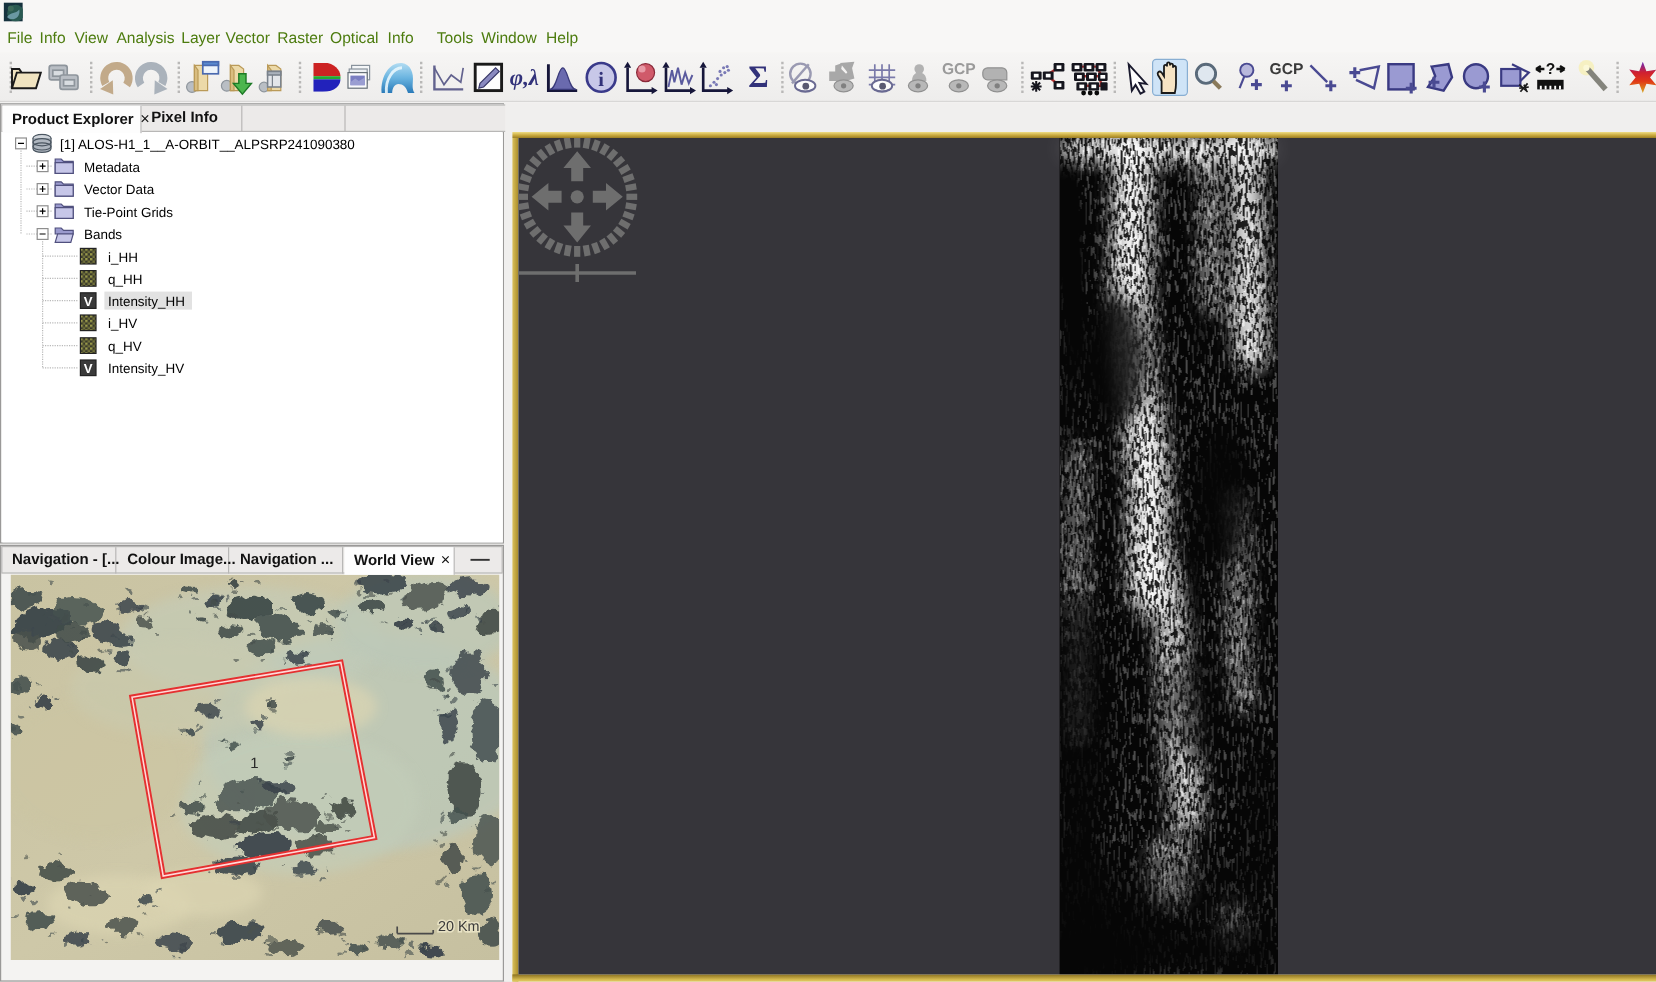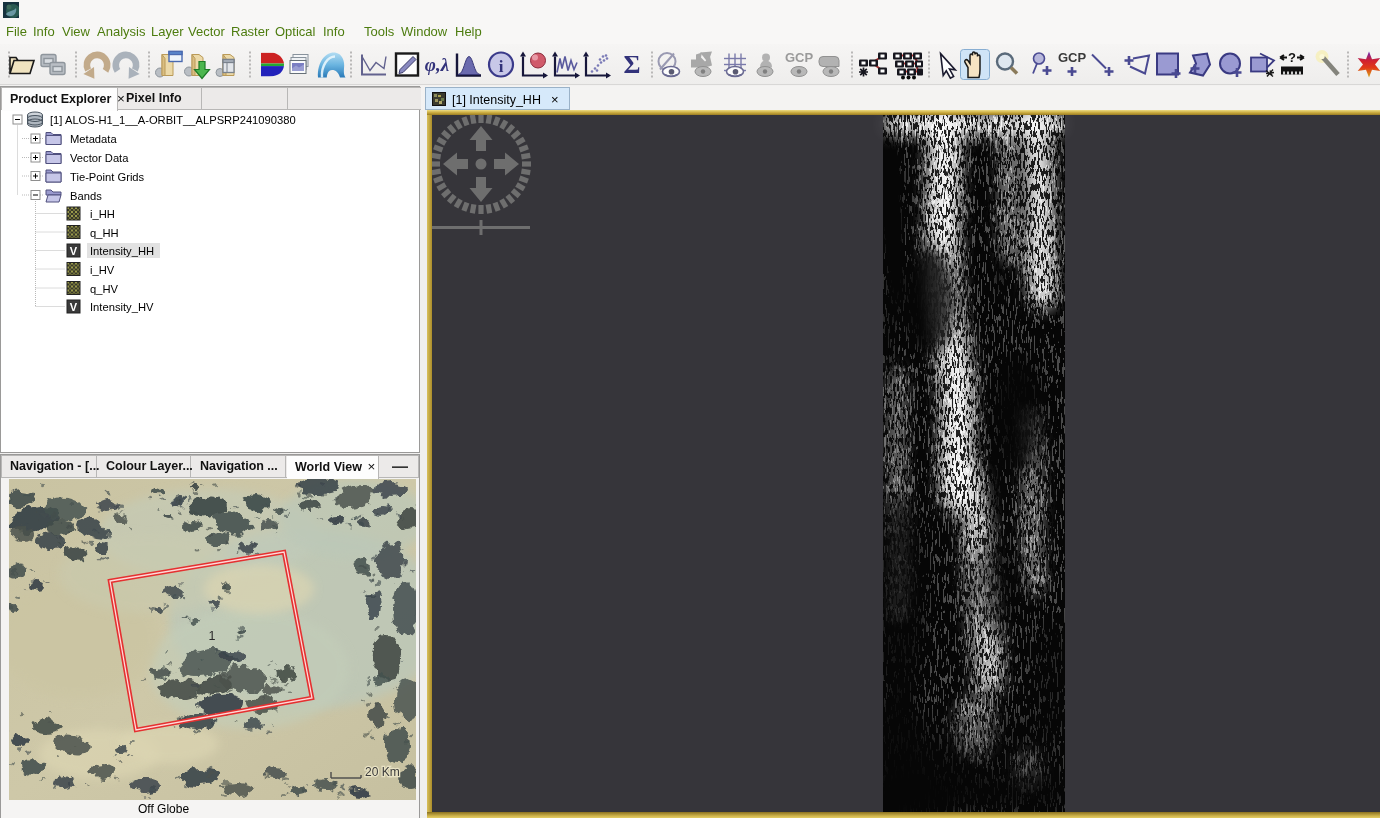--- a/index.html
+++ b/index.html
@@ -502,21 +502,21 @@
 <text x="88" y="162.5">i_HV</text>
 <text x="88" y="181.5">q_HV</text>
 <text x="88" y="200.0">Intensity_HV</text>
 </g>
           </svg>
         </div>
     </div>
     <div id="wv-panel">
       <div class="tabbar" id="wv-tabs">
         <div class="tab" style="left:0; width:95px;">Navigation - [...</div>
-        <div class="tab" style="left:96px; width:93px;">Colour Layer...</div>
+        <div class="tab" style="left:96px; width:93px;">Colour Image...</div>
         <div class="tab" style="left:190px; width:94px;">Navigation ...</div>
         <div class="tab active" style="left:285px; width:92px; padding-right:4px;">World View <span style="font-weight:normal;font-size:13.5px;margin-left:2px">×</span></div>
         <div class="minus" style="right:10px;">—</div>
       </div>
       <div id="wv-content">
           <svg width="407" height="321" style="position:absolute;left:0;top:0">
 <defs>
 <filter id="mb2" x="-30%" y="-30%" width="160%" height="160%">
                 <feGaussianBlur stdDeviation="5"></feGaussianBlur>
               </filter>
@@ -851,38 +851,23 @@
 <polygon points="101,102 275,73 303,219 127,251" fill="none" stroke="#ffd9d9" stroke-width="1.3"></polygon>
 <text x="203" y="161" font-size="12.5" fill="#2a2a2a" text-anchor="middle" font-family="Liberation Sans, sans-serif">1</text>
 <g stroke="#4a4a4a" stroke-width="1.4">
               <line x1="322" y1="299" x2="352" y2="299"></line>
               <line x1="322" y1="293" x2="322" y2="299"></line>
               <line x1="352" y1="296" x2="352" y2="299"></line>
             </g>
 <text x="356" y="297" font-size="12" fill="#3a3a3a" font-family="Liberation Sans, sans-serif" stroke="#e8e2c4" stroke-width="2.5" paint-order="stroke">20 Km</text>
 </svg>
         </div>
-      <div id="offglobe">
-          <span style="position:absolute;left:137px;top:2px">Off Globe</span>
-        </div>
     </div>
   </div>
   <div id="rightcol">
-    <div id="doctabs">
-      <div id="doctab"><svg width="14" height="14" style="position:absolute;left:6px;top:4px">
-            <rect x="0.5" y="0.5" width="13" height="13" fill="#3a3a2e" stroke="#111"></rect>
-            <g>
-              <rect x="2" y="2" width="3" height="3" fill="#8a8a5a"></rect>
-              <rect x="6" y="3" width="3" height="2" fill="#aaa24a"></rect>
-              <rect x="9" y="6" width="3" height="3" fill="#6a7a4a"></rect>
-              <rect x="3" y="7" width="3" height="3" fill="#9a925a"></rect>
-              <rect x="7" y="9" width="3" height="3" fill="#b0a86a"></rect>
-            </g>
-          </svg>[1] Intensity_HH<span style="margin-left:10px;font-size:13px">×</span></div>
-    </div>
     <div id="gold-top"></div>
       <div id="gold-left"></div>
       <div id="gold-bottom"></div>
       <div id="imgframe">
       <svg width="948" height="697" style="position:absolute;left:0;top:0">
         <defs>
           <filter id="speckle" x="0" y="0" width="100%" height="100%">
             <feTurbulence type="fractalNoise" baseFrequency="0.55 0.1" numOctaves="2" seed="5" result="f"></feTurbulence>
             <feColorMatrix in="f" type="matrix" values="0 0 0 0 0 0 0 0 0 0 0 0 0 0 0 30 30 30 0 -49.4" result="fa"></feColorMatrix>
             <feTurbulence type="fractalNoise" baseFrequency="0.021 0.0045" numOctaves="2" seed="23" result="c"></feTurbulence>

